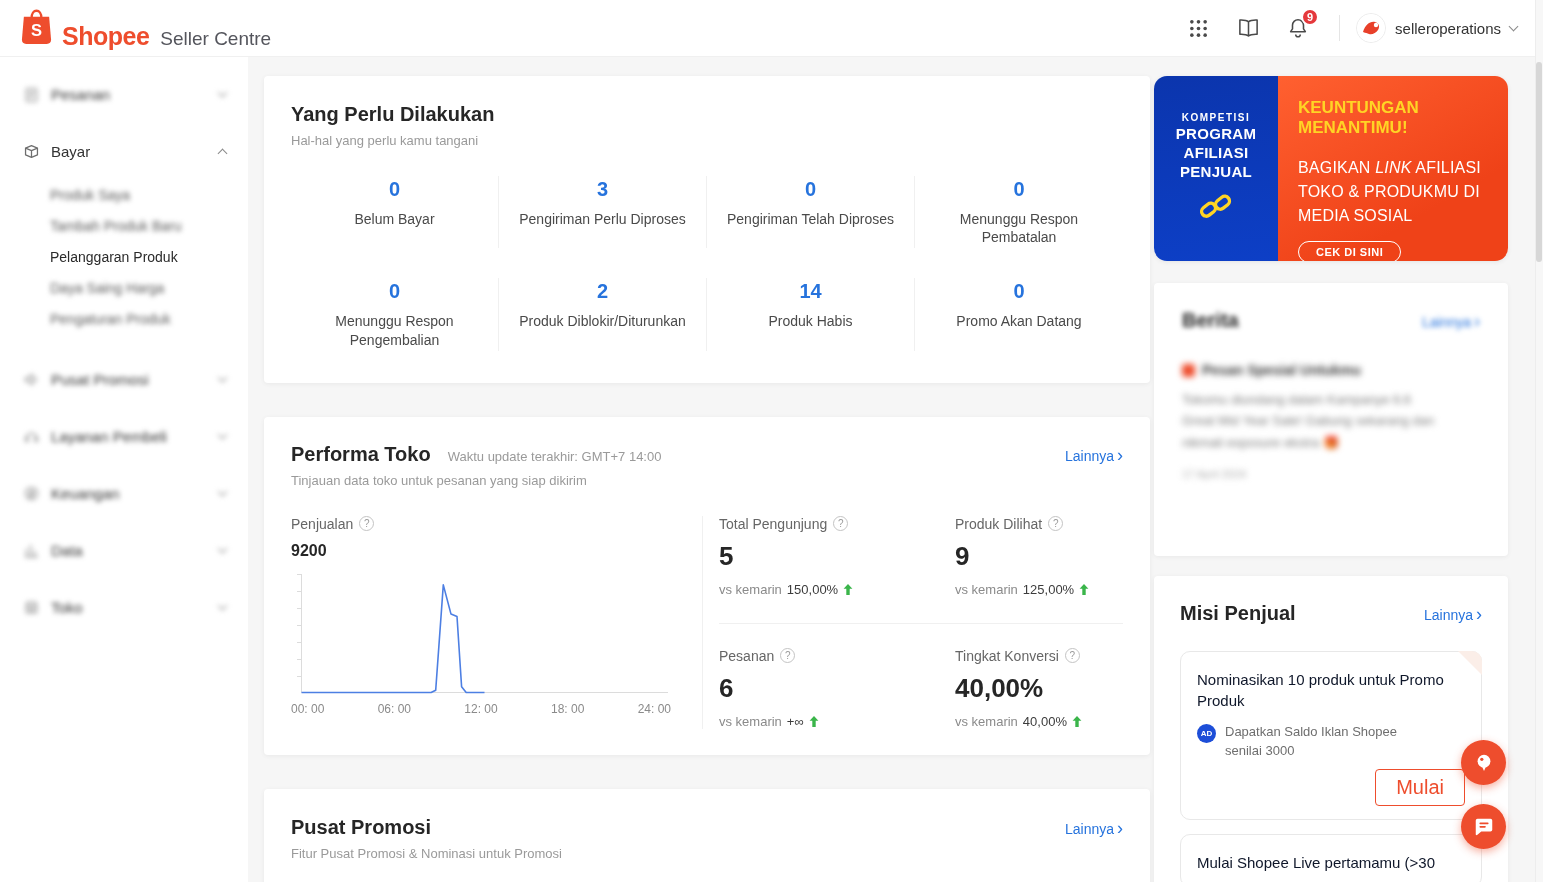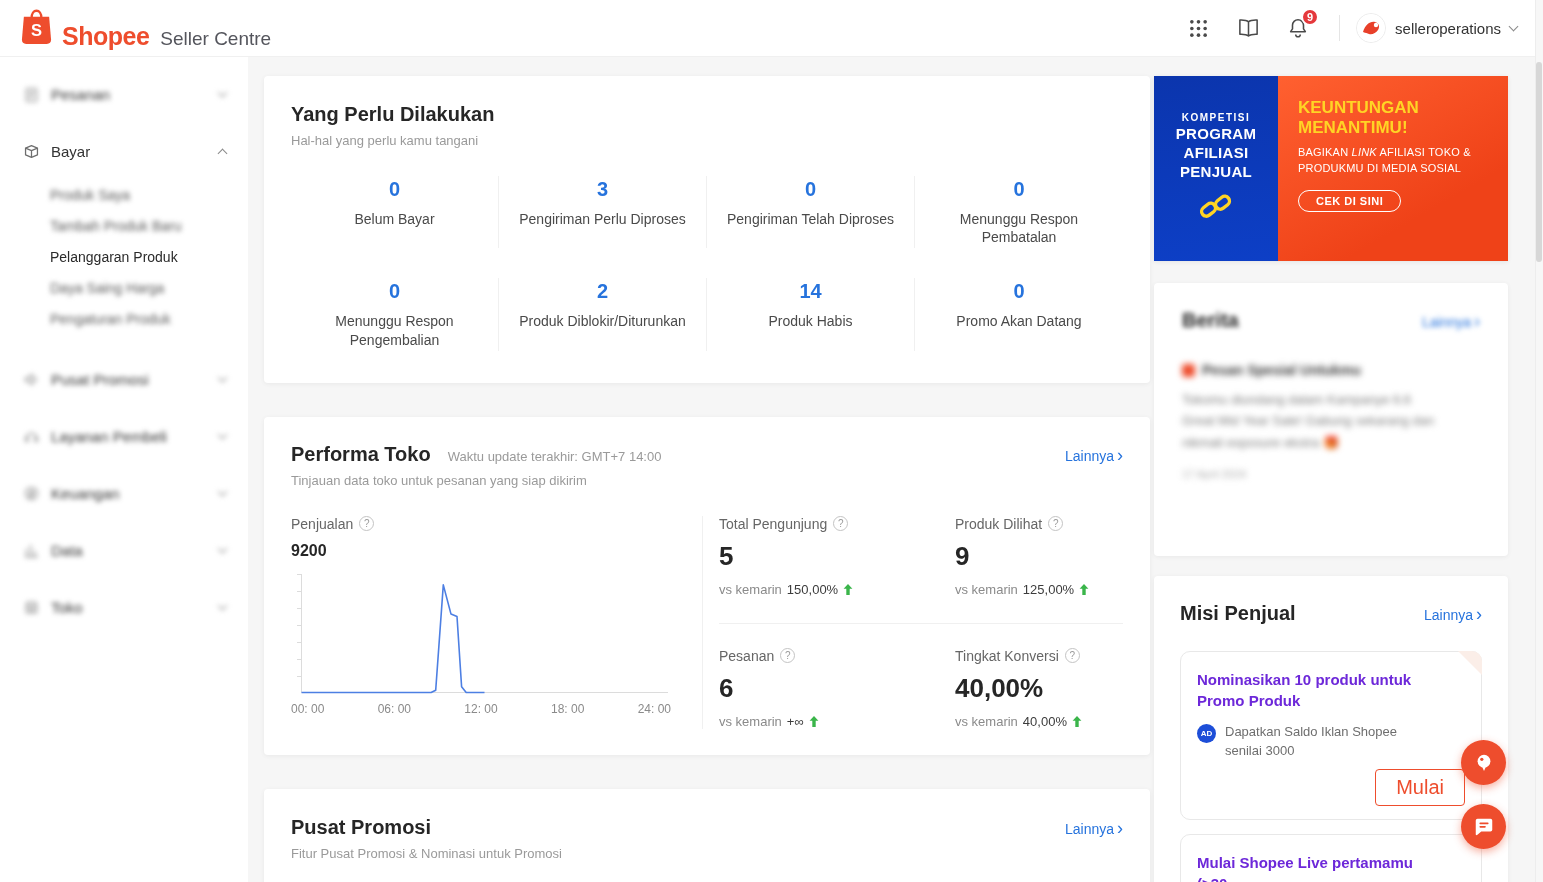--- a/index.html
+++ b/index.html
@@ -81,51 +81,51 @@
   .metric:nth-child(even){padding-left:34px}
   .metric-value{font-size:26px;font-weight:700;color:#262626;margin-top:9px}
   .metric-compare{margin-top:10px;font-size:13px;color:#8a8a8a;display:flex;align-items:center;gap:5px}
   .cmp-val{color:#3c3c3c}
   .up-arrow{flex:none}
 
   
   .promo-card{margin-top:34px;padding:27px 27px;height:150px}
 
   
-  .banner{height:185px;border-radius:0;overflow:hidden;display:flex;cursor:pointer;
+  .banner{height:185px;border-radius:13px;overflow:hidden;display:flex;cursor:pointer;
     box-shadow:0 1px 4px rgba(74,74,78,.1)}
   .banner-left{width:124px;flex:none;background:linear-gradient(175deg,#0b35ad 0%,#0d3fc6 100%);
     display:flex;flex-direction:column;align-items:center;justify-content:center;gap:2px;
     padding:10px 6px;text-align:center}
   .banner-kicker{font-size:10px;font-weight:700;letter-spacing:1.5px;color:#fff}
   .banner-line{font-size:15px;font-weight:800;color:#fff;line-height:1.15;letter-spacing:.3px}
   .banner-chain{margin-top:9px}
   .banner-right{flex:1;background:linear-gradient(150deg,#ff6030 0%,#ef4218 70%);
     padding:22px 20px;display:flex;flex-direction:column;align-items:flex-start}
   .banner-headline{font-size:17px;font-weight:800;color:#ffd425;line-height:1.2}
-  .banner-body{margin-top:5px;font-size:11px;color:#fff;line-height:1.5;max-width:205px;
+  .banner-body{margin-top:17px;font-size:16px;color:#fff;line-height:1.5;max-width:205px;
     letter-spacing:.2px}
   .banner-body em{font-style:italic}
   .banner-cta{margin-top:13px;border:1.5px solid #fff;border-radius:14px;padding:4px 17px;
     font-size:11px;font-weight:700;color:#fff;background:transparent;cursor:pointer;letter-spacing:.5px}
 
   
   .news-card{margin-top:22px;padding:26px 28px;height:273px}
   .news-item{margin-top:30px;cursor:pointer}
   .news-item-head{display:flex;align-items:center;gap:7px;font-size:14px;font-weight:700;color:#3a3a3a}
   .news-flame{width:13px;height:13px;border-radius:3px;background:#ee4d2d;flex:none}
   .news-lines{margin-top:11px;font-size:13px;color:#7c7c7c;line-height:1.65}
   .news-date{margin-top:15px;font-size:11px;color:#ababab}
 
   
   .missions-card{margin-top:20px;padding:26px 26px;height:330px}
   .mission{margin-top:26px;border:1px solid #e8e8e8;border-radius:10px;padding:17px 16px 13px;
     position:relative;cursor:pointer;background:#fff}
   .mission + .mission{margin-top:14px}
-  .mission-title{font-size:15px;font-weight:700;color:#6d28d9;line-height:1.4;max-width:250px}
+  .mission-title{font-size:15px;font-weight:400;color:#0f172a;line-height:1.4;max-width:250px}
   .mission-fold{position:absolute;top:-1px;right:-1px;width:0;height:0;
     border-top:24px solid #fbeee8;border-left:24px solid transparent;border-radius:0 10px 0 0}
   .mission-reward{display:flex;gap:9px;margin-top:12px;align-items:flex-start}
   .ad-badge{width:19px;height:19px;border-radius:50%;background:#1d4ed8;color:#fff;font-size:8px;
     font-weight:700;display:flex;align-items:center;justify-content:center;flex:none;margin-top:1px}
   .mission-reward-text{font-size:13px;color:#6e6e6e;line-height:1.45;max-width:210px}
   .mission-actions{display:flex;justify-content:flex-end;margin-top:8px}
   .mulai-btn{border:1px solid #ee4d2d;color:#ee4d2d;background:#fff;border-radius:4px;
     padding:6px 20px;font-size:20px;cursor:pointer}
 

